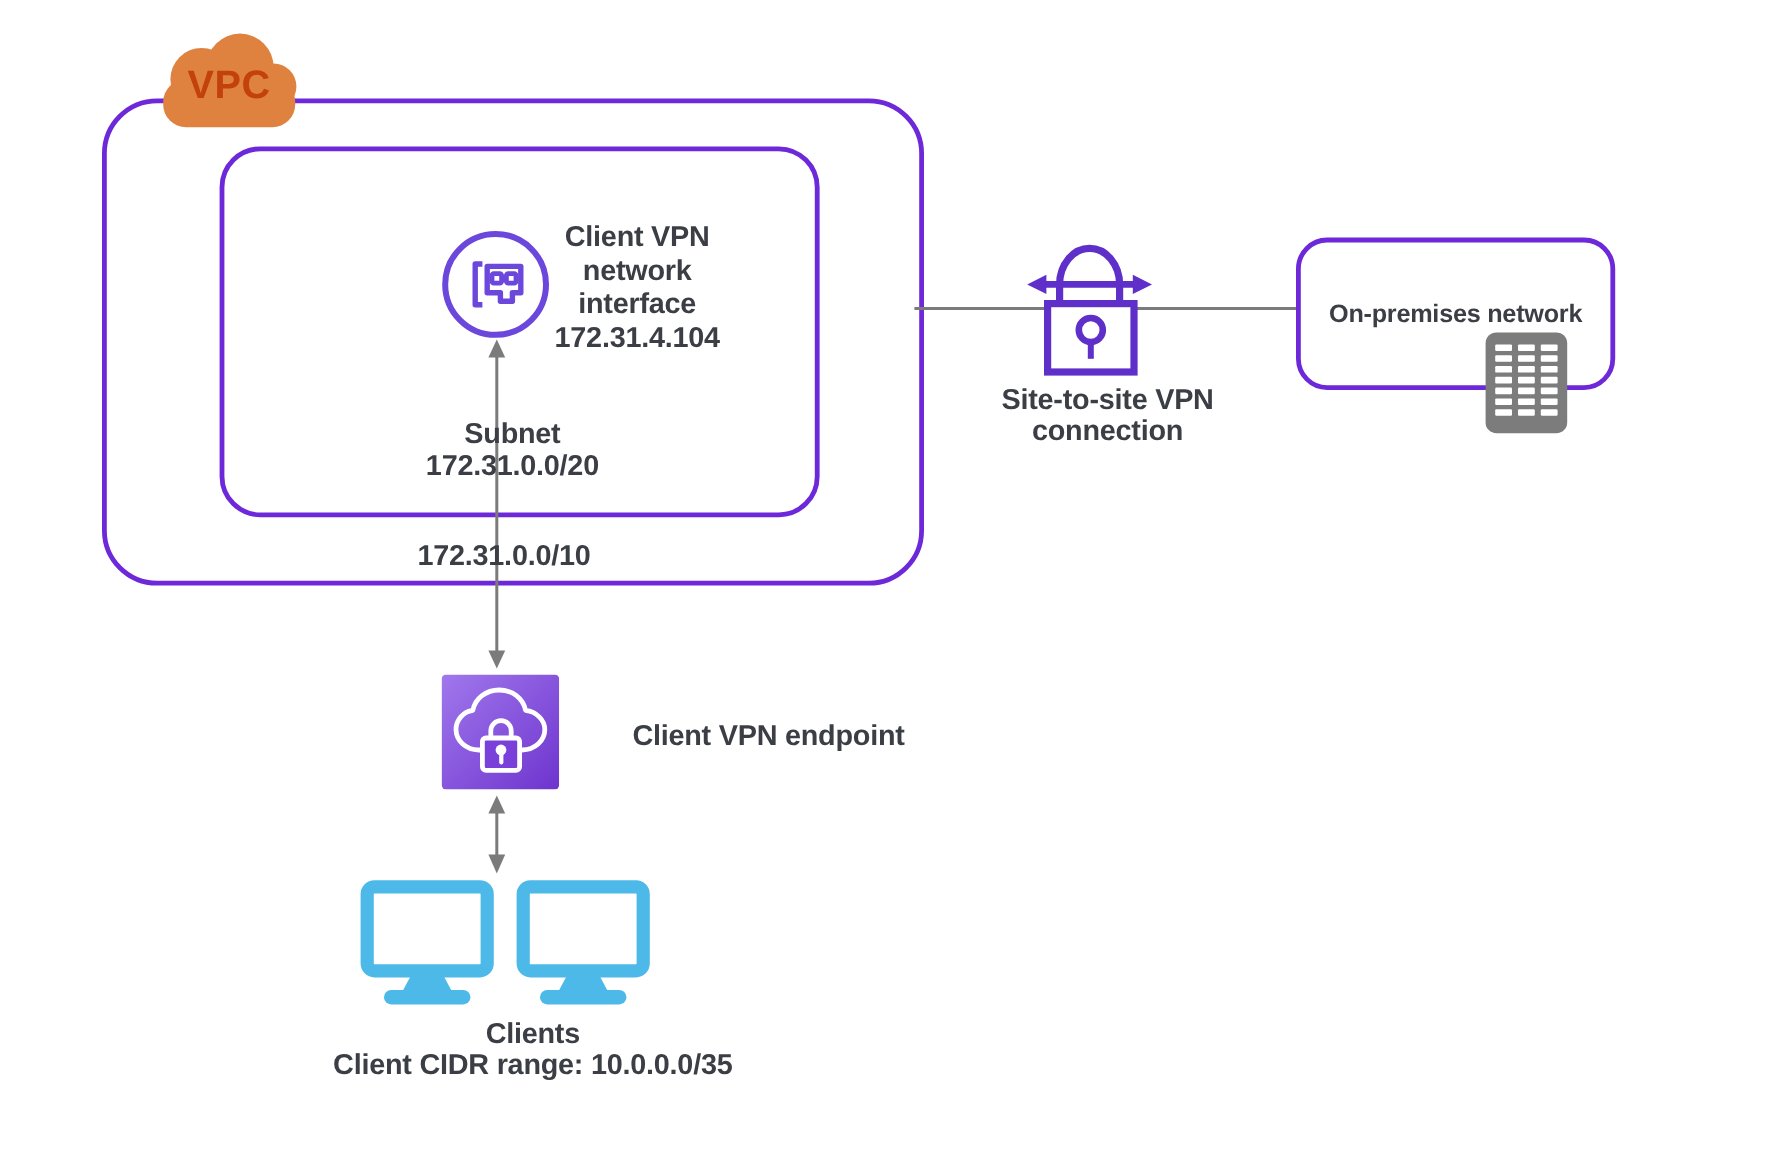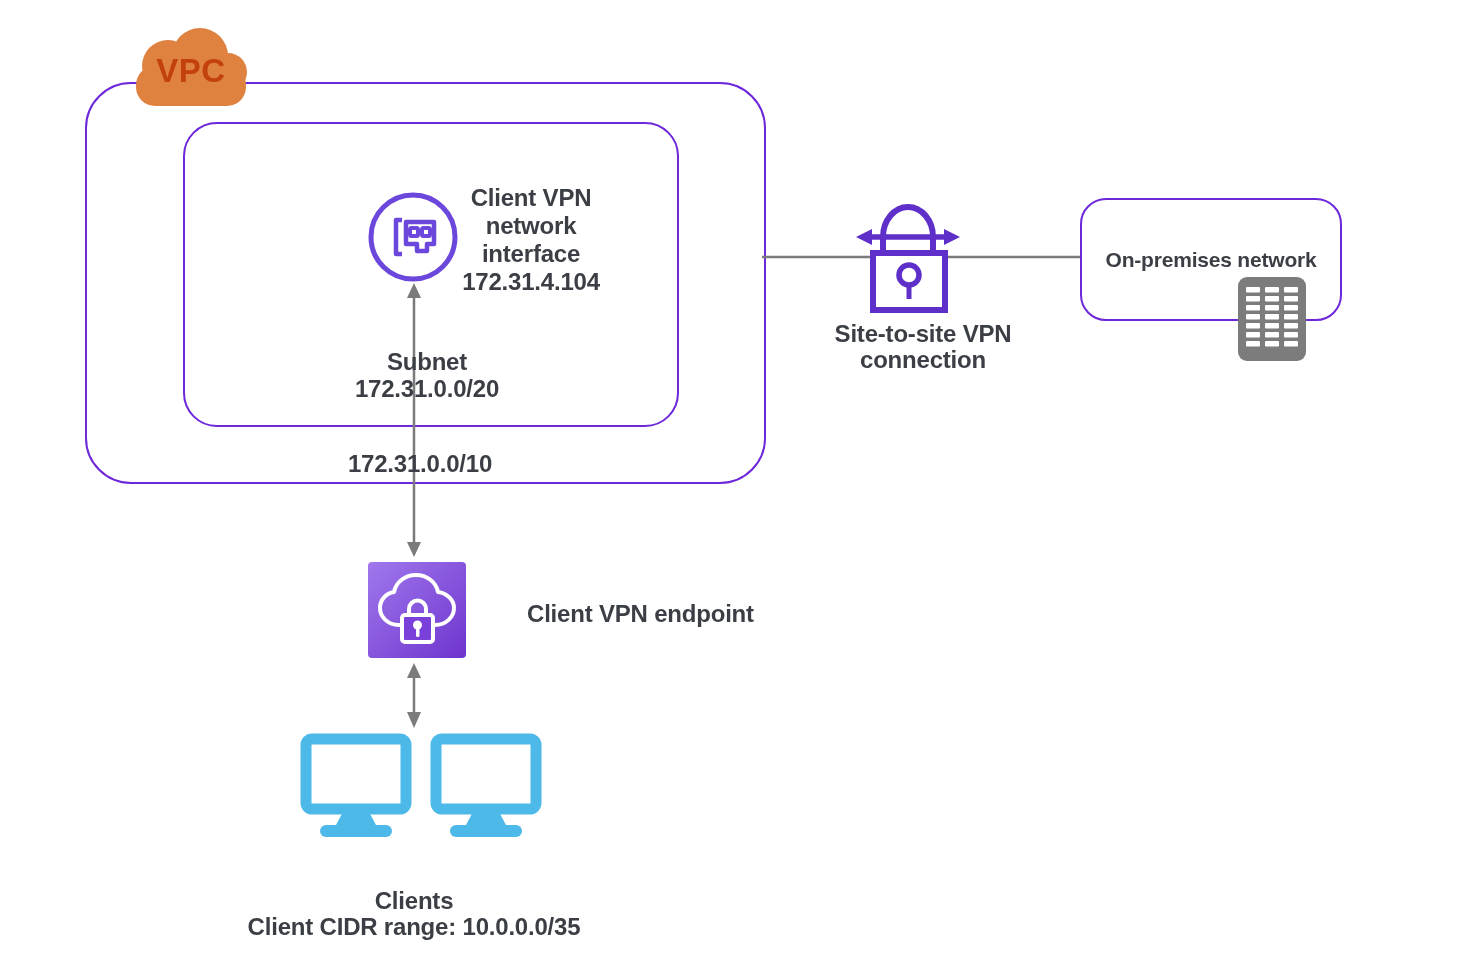--- a/index.html
+++ b/index.html
@@ -1,39 +1,39 @@
 <!DOCTYPE html>
 <html><head>
 <meta charset="utf-8">
 <style>
   html,body{margin:0;padding:0;background:#fff;}
   #canvas{
     position:relative;width:1474px;height:958px;background:#ffffff;overflow:hidden;
     font-family:"Liberation Sans",sans-serif;color:#3B3F45;font-weight:bold;letter-spacing:-0.2px;
   }
   .abs{position:absolute;}
-  .box{position:absolute;border:2px solid #6d28d9;background:transparent;}
+  .box{position:absolute;border:4px solid #6d28d9;background:transparent;}
   .lbl{position:absolute;font-size:24px;font-weight:bold;color:#3B3F45;}
   .center{text-align:center;}
   .block span{display:block;}
   #vpc-box{left:85px;top:82px;width:677px;height:398px;border-radius:46px;}
   #subnet-box{left:183px;top:122px;width:492px;height:301px;border-radius:34px;}
   #onprem-box{left:1080px;top:198px;width:258px;height:119px;border-radius:26px;
               display:flex;align-items:center;justify-content:center;}
   #onprem-label{font-size:21px;}
   #vpc-cloud{left:128px;top:20px;}
   #vpc-label{left:128px;top:52px;width:126px;text-align:center;color:#c2410c;font-size:33px;letter-spacing:0.5px;}
   #eni-icon{left:366px;top:190px;}
   #eni-label{left:441px;top:184px;width:180px;line-height:28px;}
   #subnet-label{left:327px;top:348px;width:200px;line-height:27px;}
   #vpc-cidr{left:320px;top:450px;width:200px;}
   #endpoint-icon{left:368px;top:562px;}
   #endpoint-label{left:483px;top:600px;white-space:nowrap;margin-left:44px;}
   #clients-icon{left:298px;top:731px;}
-  #clients-label{left:234px;top:849px;width:360px;line-height:26px;margin-top:39px;}
+  #clients-label{left:264px;top:849px;width:360px;line-height:26px;}
   #s2s-icon{left:850px;top:195px;}
   #s2s-label{left:798px;top:321px;width:250px;line-height:26px;}
   #building-icon{left:1236px;top:275px;}
   svg{display:block;}
 </style>
 </head>
 <body>
 
 <div id="canvas">
 

